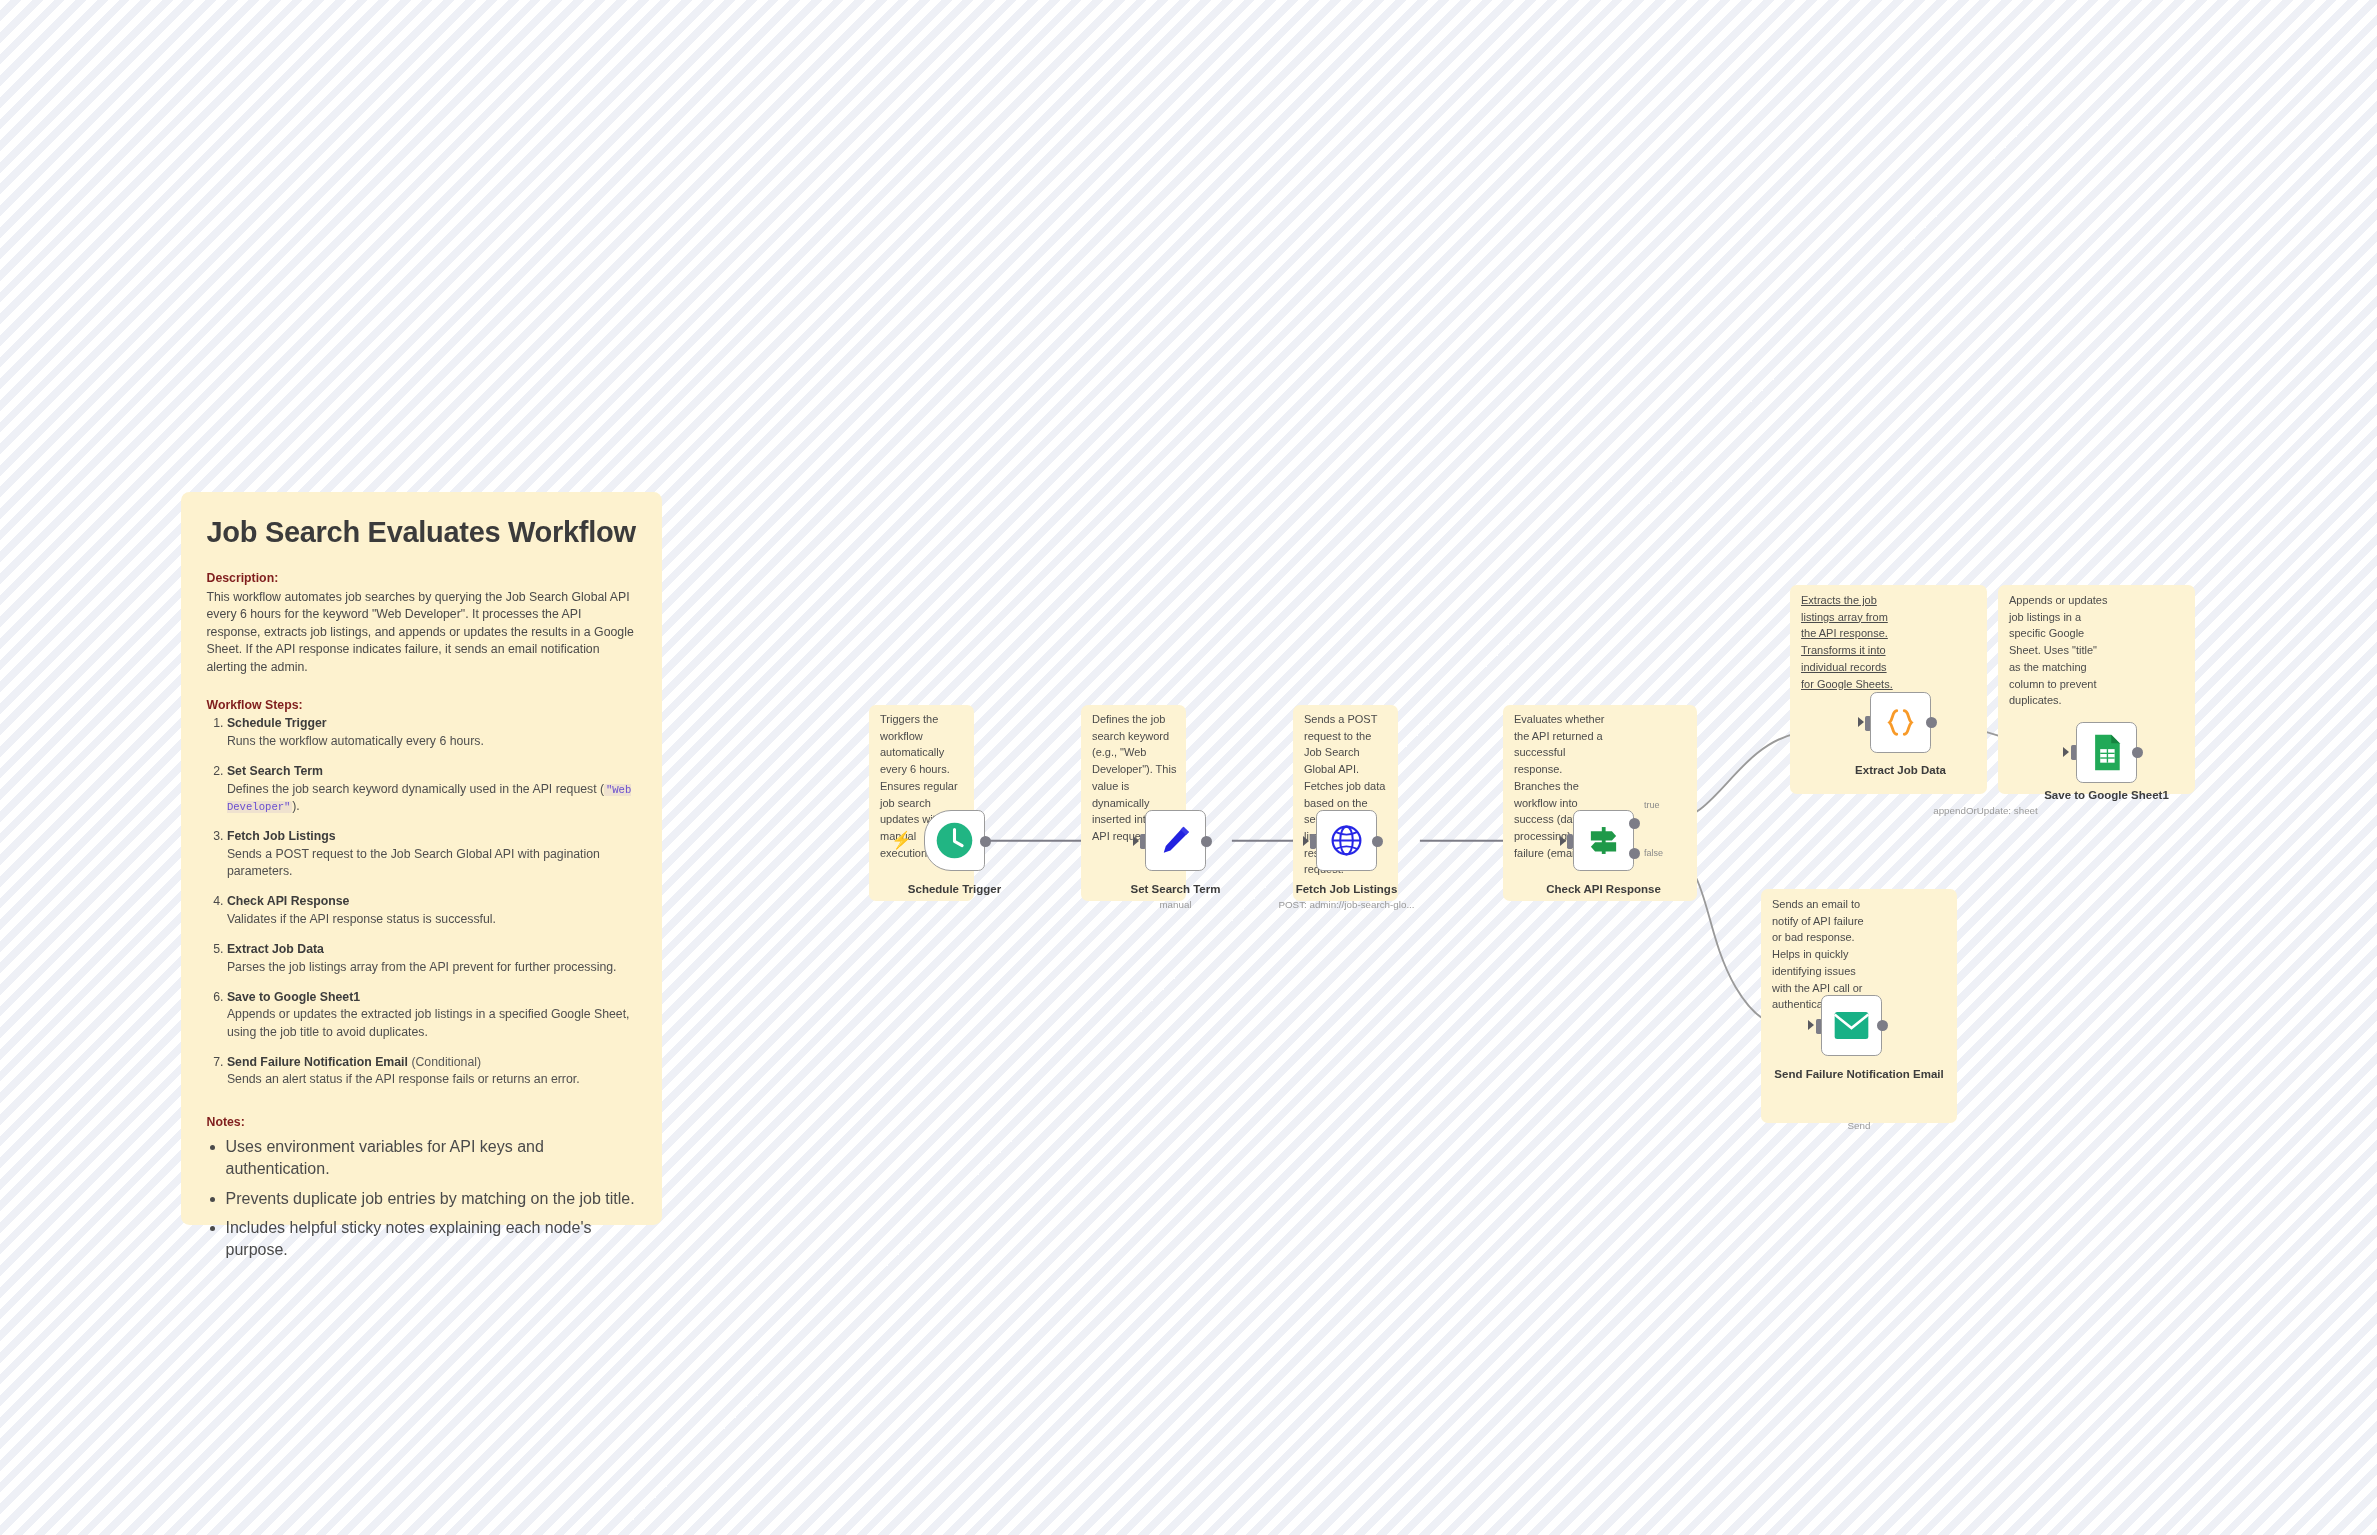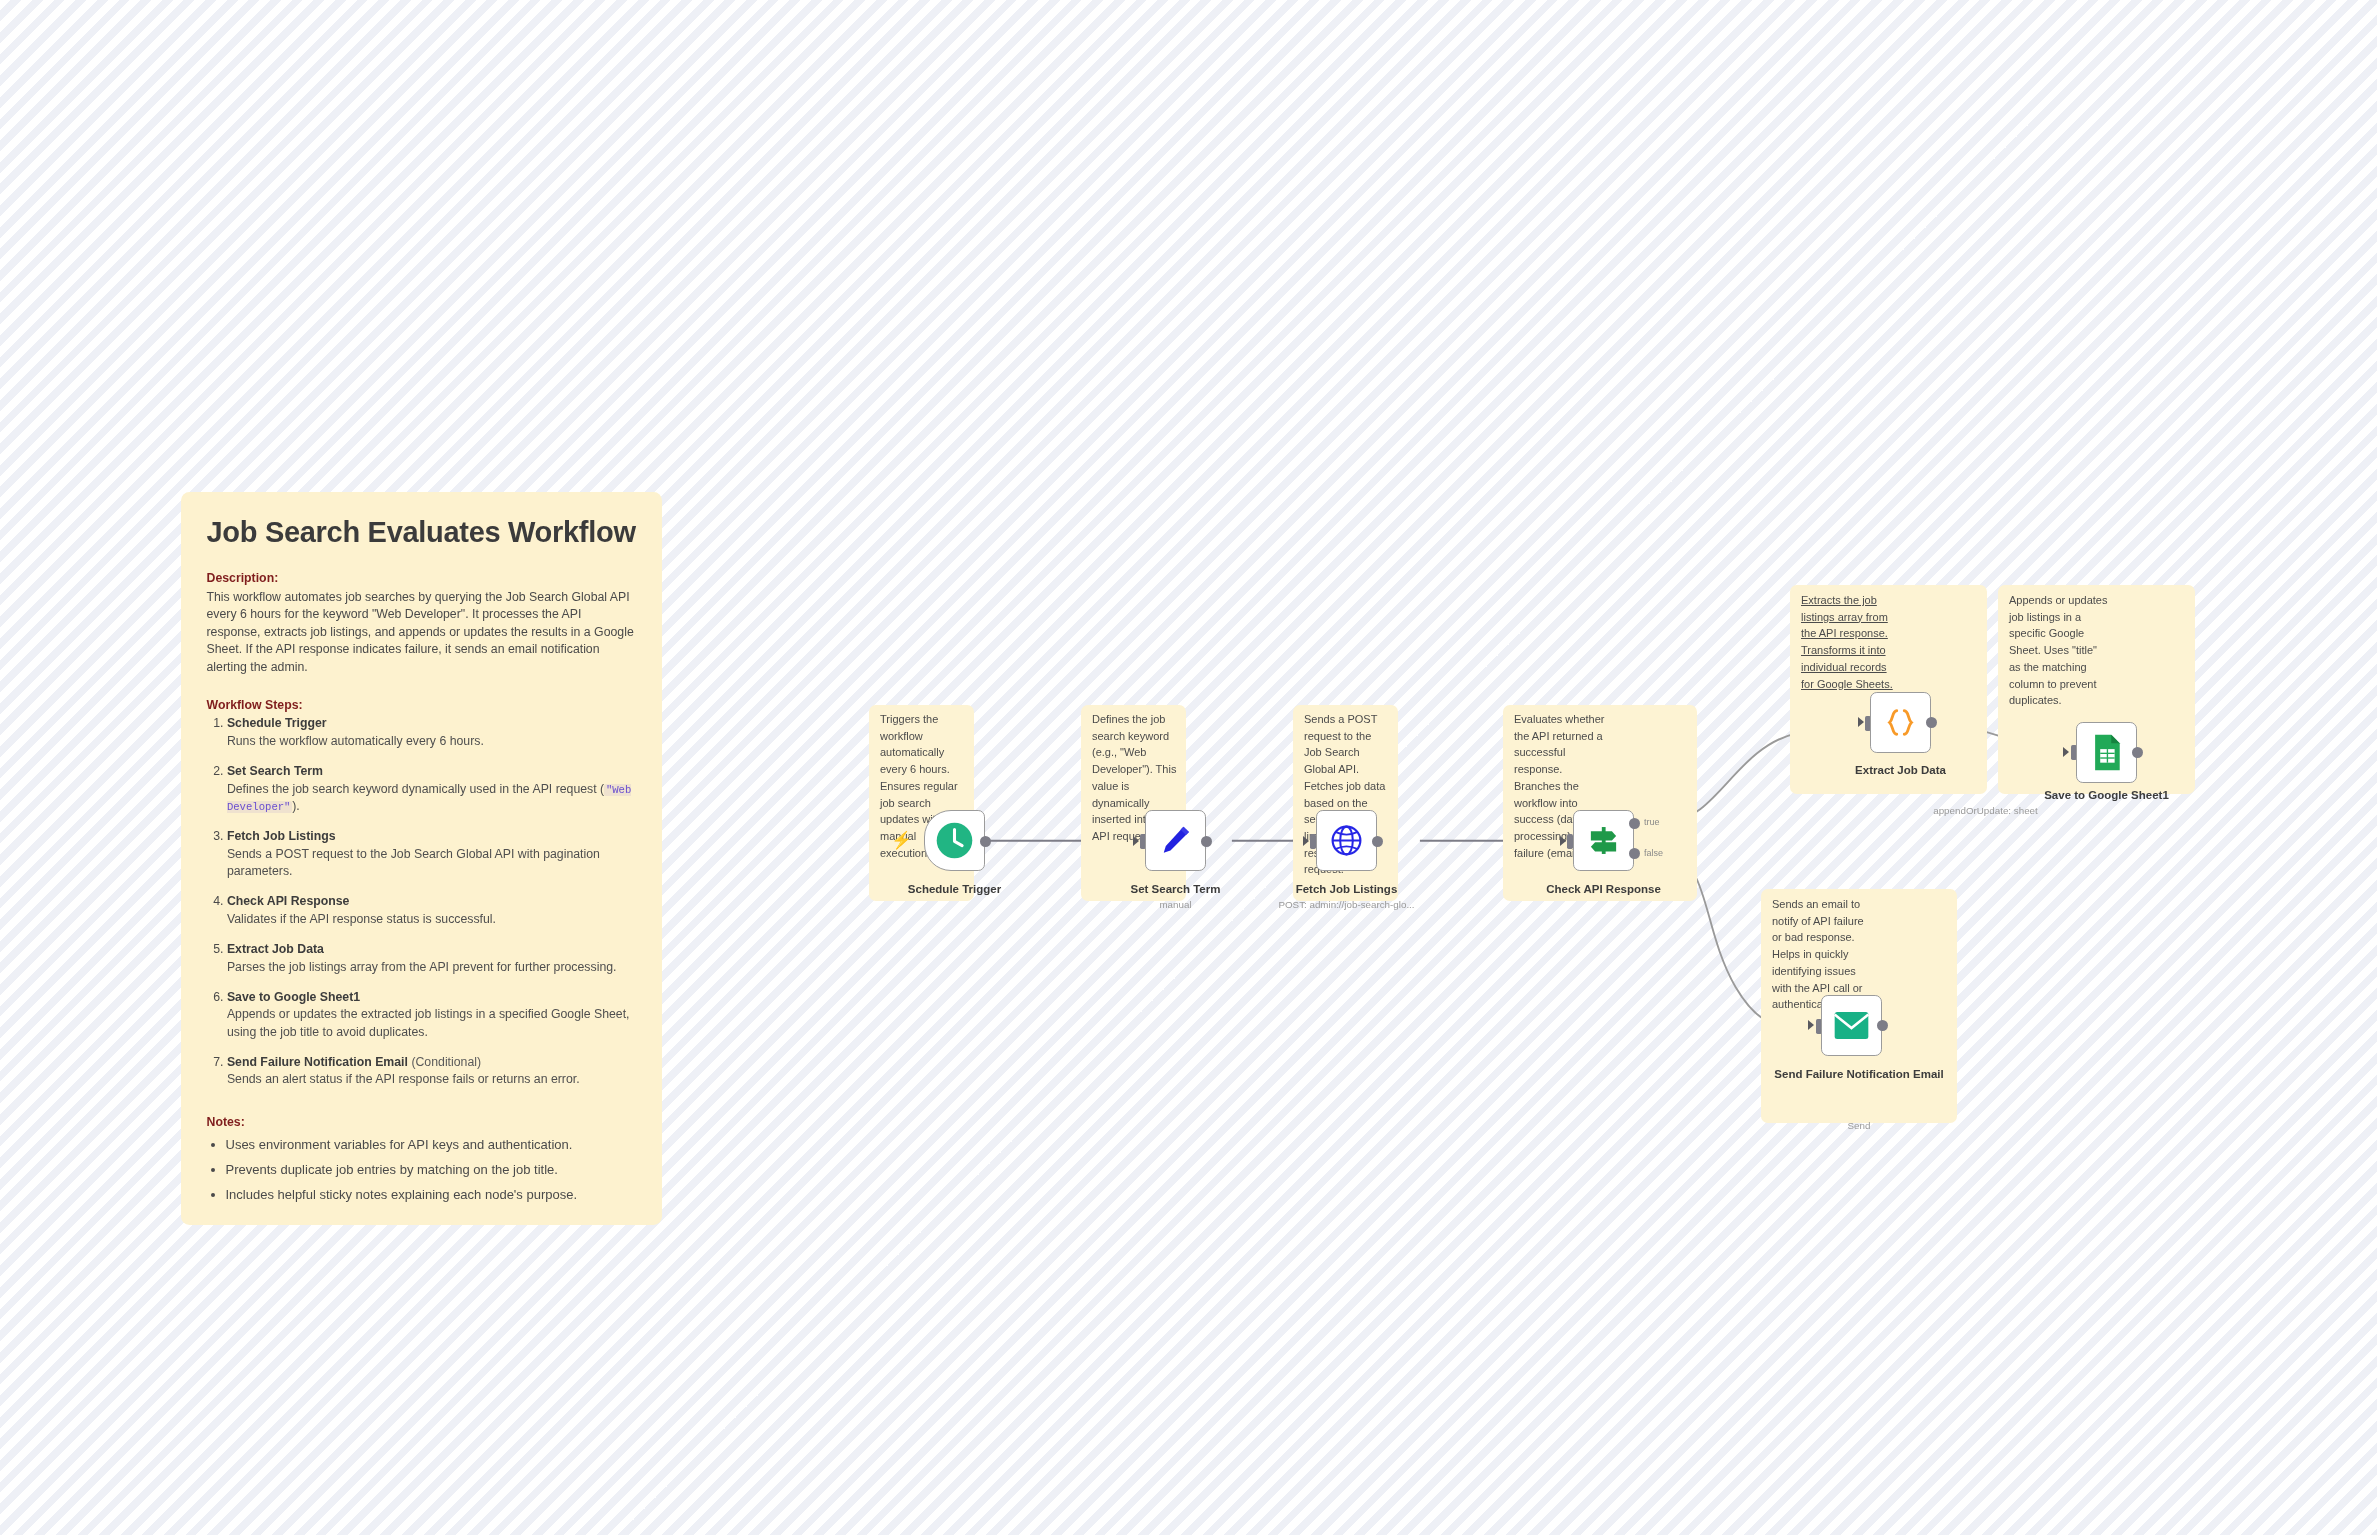--- a/index.html
+++ b/index.html
@@ -75,21 +75,21 @@
     font-weight: normal;
     color: #5a5a5a;
   }
   ol.doc-list > li .sd {
     display: block;
     color: #4f4f4f;
   }
   ul.doc-notes {
     margin: 6.8px 0 0 0;
     padding-left: 19px;
-    font-size: 13px;
+    font-size: 16px;
     color: #4a4a4a;
   }
   ul.doc-notes > li {
     margin-bottom: 6.8px;
     line-height: 1.4;
   }
   code.kw {
     font-family: "Liberation Mono", monospace;
     font-size: 10.6px;
     color: #6a4fcf;
@@ -306,21 +306,21 @@
   <div class="arrow-in" style="left:1560px; top:836px;"></div>
   <div class="in-port" style="left:1567px; top:834px;"></div>
   <div class="node" style="left:1573px; top:810px;">
     <svg width="37" height="37" viewBox="0 0 44 44">
       <rect x="20" y="6" width="4.5" height="32" fill="#1f9949"></rect>
       <path d="M7 11 L32 11 L37 16.5 L32 22 L7 22 Z" fill="#1f9949"></path>
       <path d="M37 24 L12 24 L7 29.5 L12 35 L37 35 Z" fill="#1f9949"></path>
     </svg>
   </div>
   <div class="dot" style="left:1629px; top:818px;"></div>
-  <div class="port-label" style="left:1644px; top:817px;">true</div>
+  <div class="port-label" style="left:1644px; top:800px;">true</div>
   <div class="dot" style="left:1629px; top:848px;"></div>
   <div class="port-label" style="left:1644px; top:848px;">false</div>
   <div class="node-label" style="left:1527px; top:882px; width:153px;">Check API Response</div>
 
   <div class="arrow-in" style="left:1858px; top:717px;"></div>
   <div class="in-port" style="left:1865px; top:716px;"></div>
   <div class="node" style="left:1870px; top:692px;">
     <svg width="37" height="37" viewBox="0 0 44 44">
       <path d="M17.5 8 C12 8, 13.5 18, 9 22 C13.5 26, 12 36, 17.5 36" fill="none" stroke="#f89a28" stroke-width="3.4" stroke-linecap="round"></path>
       <path d="M26.5 8 C32 8, 30.5 18, 35 22 C30.5 26, 32 36, 26.5 36" fill="none" stroke="#f89a28" stroke-width="3.4" stroke-linecap="round"></path>

